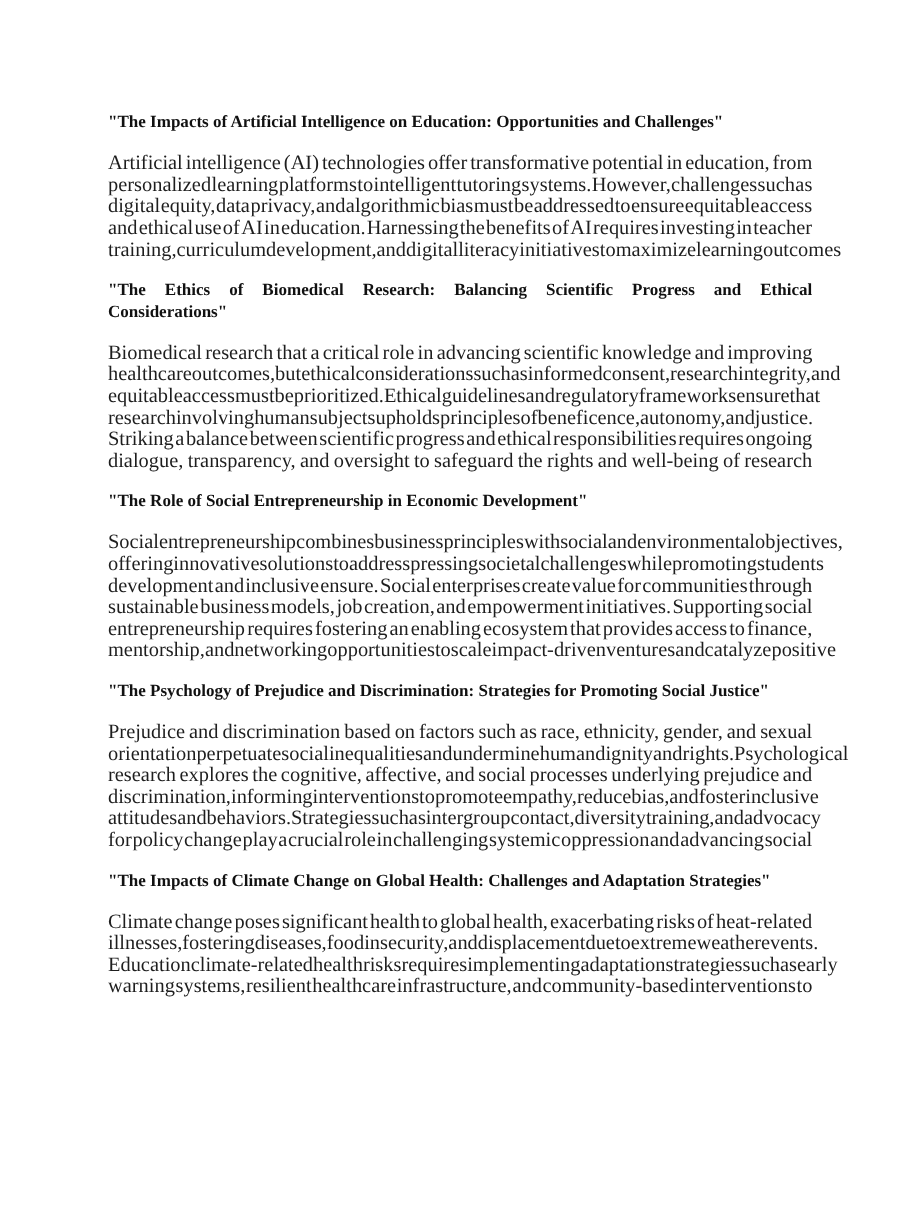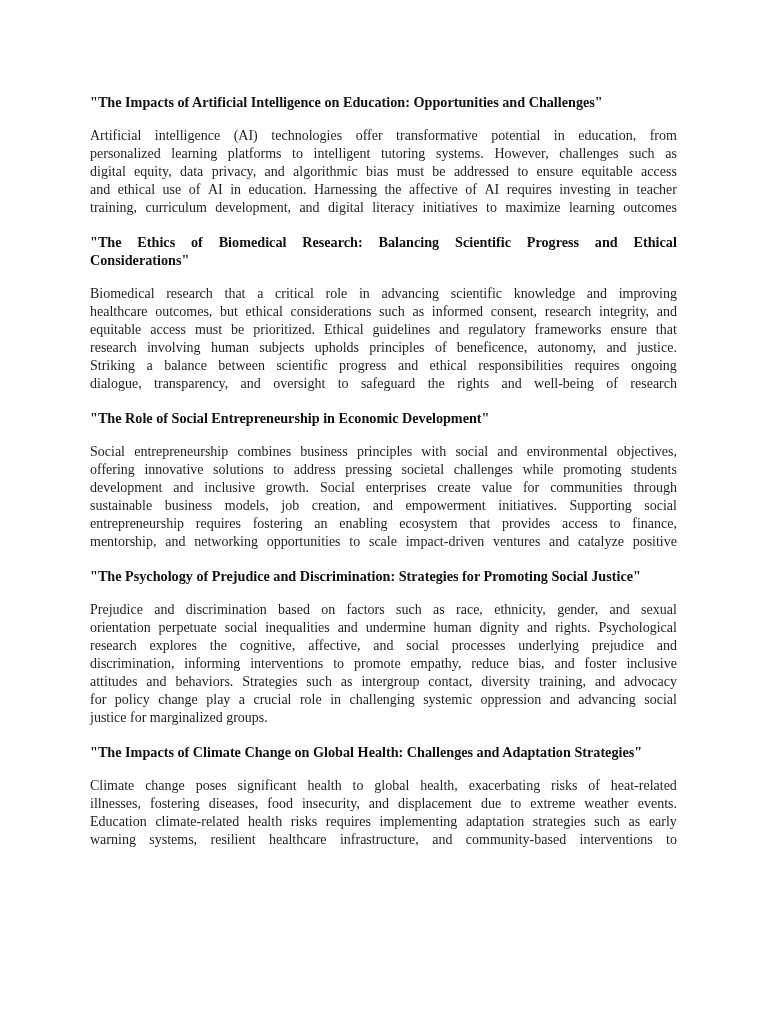--- a/index.html
+++ b/index.html
@@ -23,21 +23,21 @@
     }
     .section { margin: 0; }
     .heading {
       font-weight: bold;
       font-size: 14.2px;
       line-height: 18px;
       margin: 0 0 16px 0;
       color: #111;
     }
     .para {
-      font-size: 14px;
+      font-size: 17px;
       line-height: 18px;
       margin: 0 0 16px 0;
       color: #1e1e1e;
     }
     .justify-line {
       display: flex;
       justify-content: space-between;
       white-space: nowrap;
     }
     .left-line {
@@ -99,21 +99,21 @@
           <div class="justify-line">
             <span>and</span>
             <span>ethical</span>
             <span>use</span>
             <span>of</span>
             <span>AI</span>
             <span>in</span>
             <span>education.</span>
             <span>Harnessing</span>
             <span>the</span>
-            <span>affective</span>
+            <span>benefits</span>
             <span>of</span>
             <span>AI</span>
             <span>requires</span>
             <span>investing</span>
             <span>in</span>
             <span>teacher</span>
           </div>
           <div class="justify-line">
             <span>training,</span>
             <span>curriculum</span>
@@ -257,21 +257,21 @@
             <span>societal</span>
             <span>challenges</span>
             <span>while</span>
             <span>promoting</span>
             <span>students</span>
           </div>
           <div class="justify-line">
             <span>development</span>
             <span>and</span>
             <span>inclusive</span>
-            <span>growth.</span>
+            <span>ensure.</span>
             <span>Social</span>
             <span>enterprises</span>
             <span>create</span>
             <span>value</span>
             <span>for</span>
             <span>communities</span>
             <span>through</span>
           </div>
           <div class="justify-line">
             <span>sustainable</span>
@@ -395,21 +395,20 @@
             <span>crucial</span>
             <span>role</span>
             <span>in</span>
             <span>challenging</span>
             <span>systemic</span>
             <span>oppression</span>
             <span>and</span>
             <span>advancing</span>
             <span>social</span>
           </div>
-          <div class="left-line">justice for marginalized groups.</div>
         </div>
       </div>
       <div class="section">
         <div class="heading">
           <div class="left-line">"The Impacts of Climate Change on Global Health: Challenges and Adaptation Strategies"</div>
         </div>
         <div class="para">
           <div class="justify-line">
             <span>Climate</span>
             <span>change</span>

